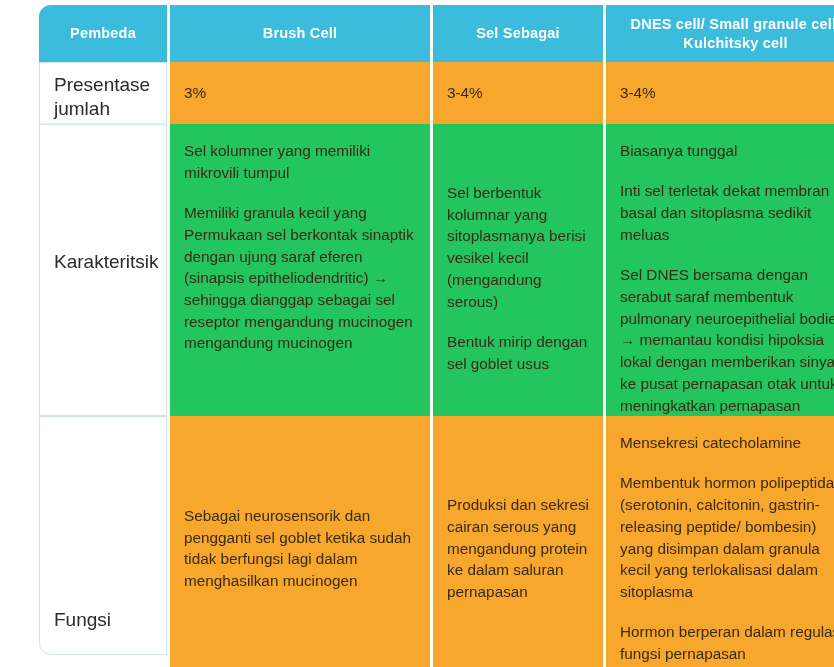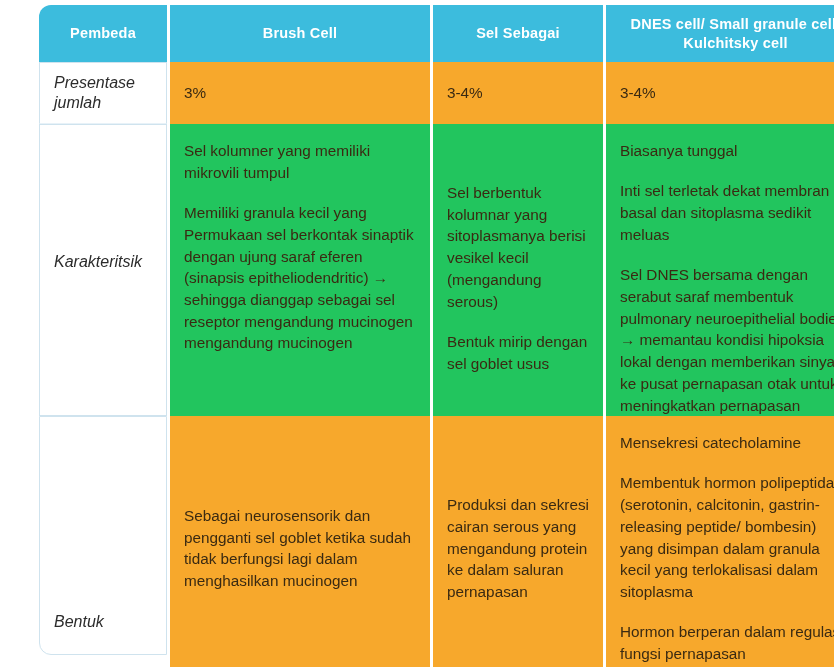--- a/index.html
+++ b/index.html
@@ -41,26 +41,25 @@
   .label-spacer {
     background: transparent;
   }
   .label-cell {
     position: relative;
     background: #ffffff;
     border: 1px solid #cfe3ee;
     border-bottom: none;
     box-sizing: border-box;
     padding: 10px 0 10px 14px;
-    font-size: 16px;
+    font-size: 19px;
     line-height: 1.28;
     color: #2b2b2b;
     display: flex;
     align-items: flex-start;
-    font-style: italic;
   }
   .label-cell.mid {
     align-items: center;
     padding-top: 0;
     padding-bottom: 16px;
   }
   .label-cell.last {
     border-bottom: 1px solid #cfe3ee;
     border-bottom-left-radius: 12px;
     align-items: flex-end;
@@ -175,21 +174,21 @@
 
       <div class="label-cell first">
         <span>Presentase jumlah</span>
       </div>
 
       <div class="label-cell mid mid2">
         <span>Karakteritsik</span>
       </div>
 
       <div class="label-cell last">
-        <span>Bentuk</span>
+        <span>Fungsi</span>
       </div>
     </div>
 
     <div class="data-col">
 
       <div></div>
 
       <div class="drow r2">
         <div class="dcell tone-a vcenter">
           <p class="para">3%</p>

